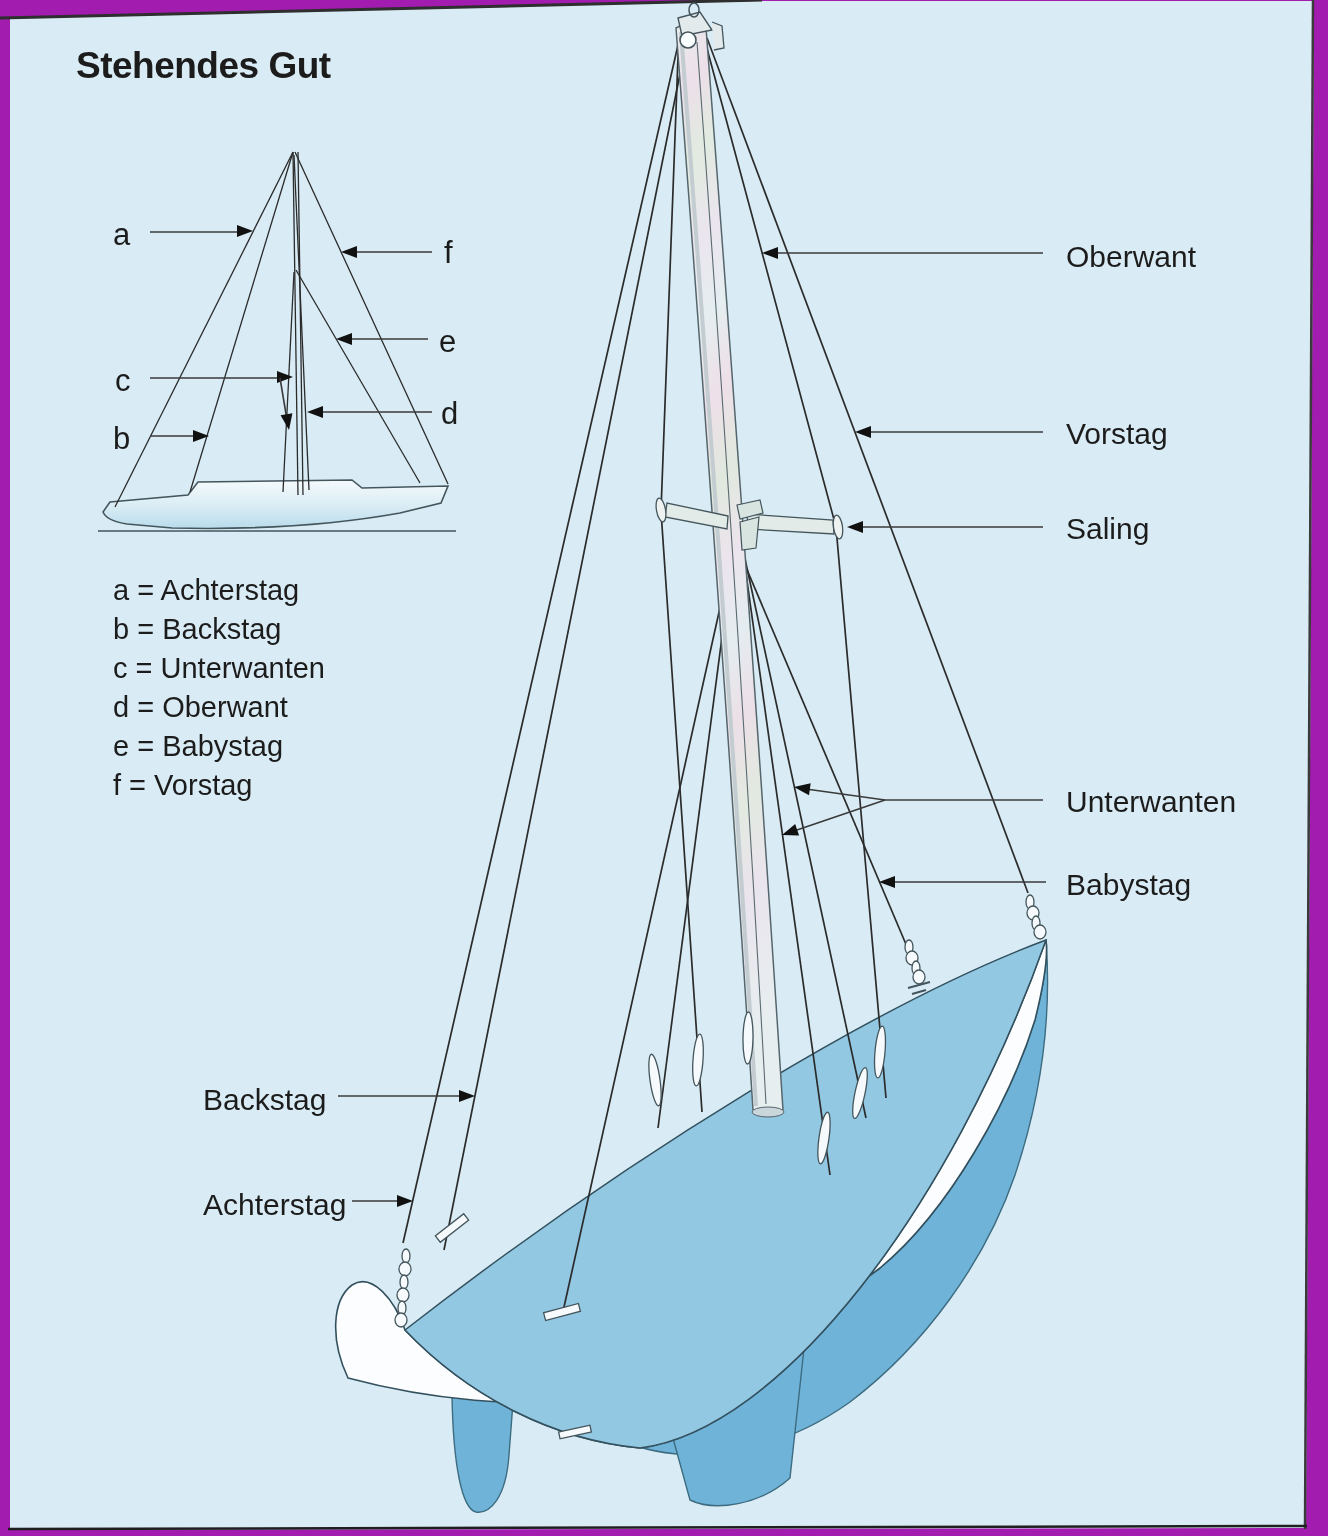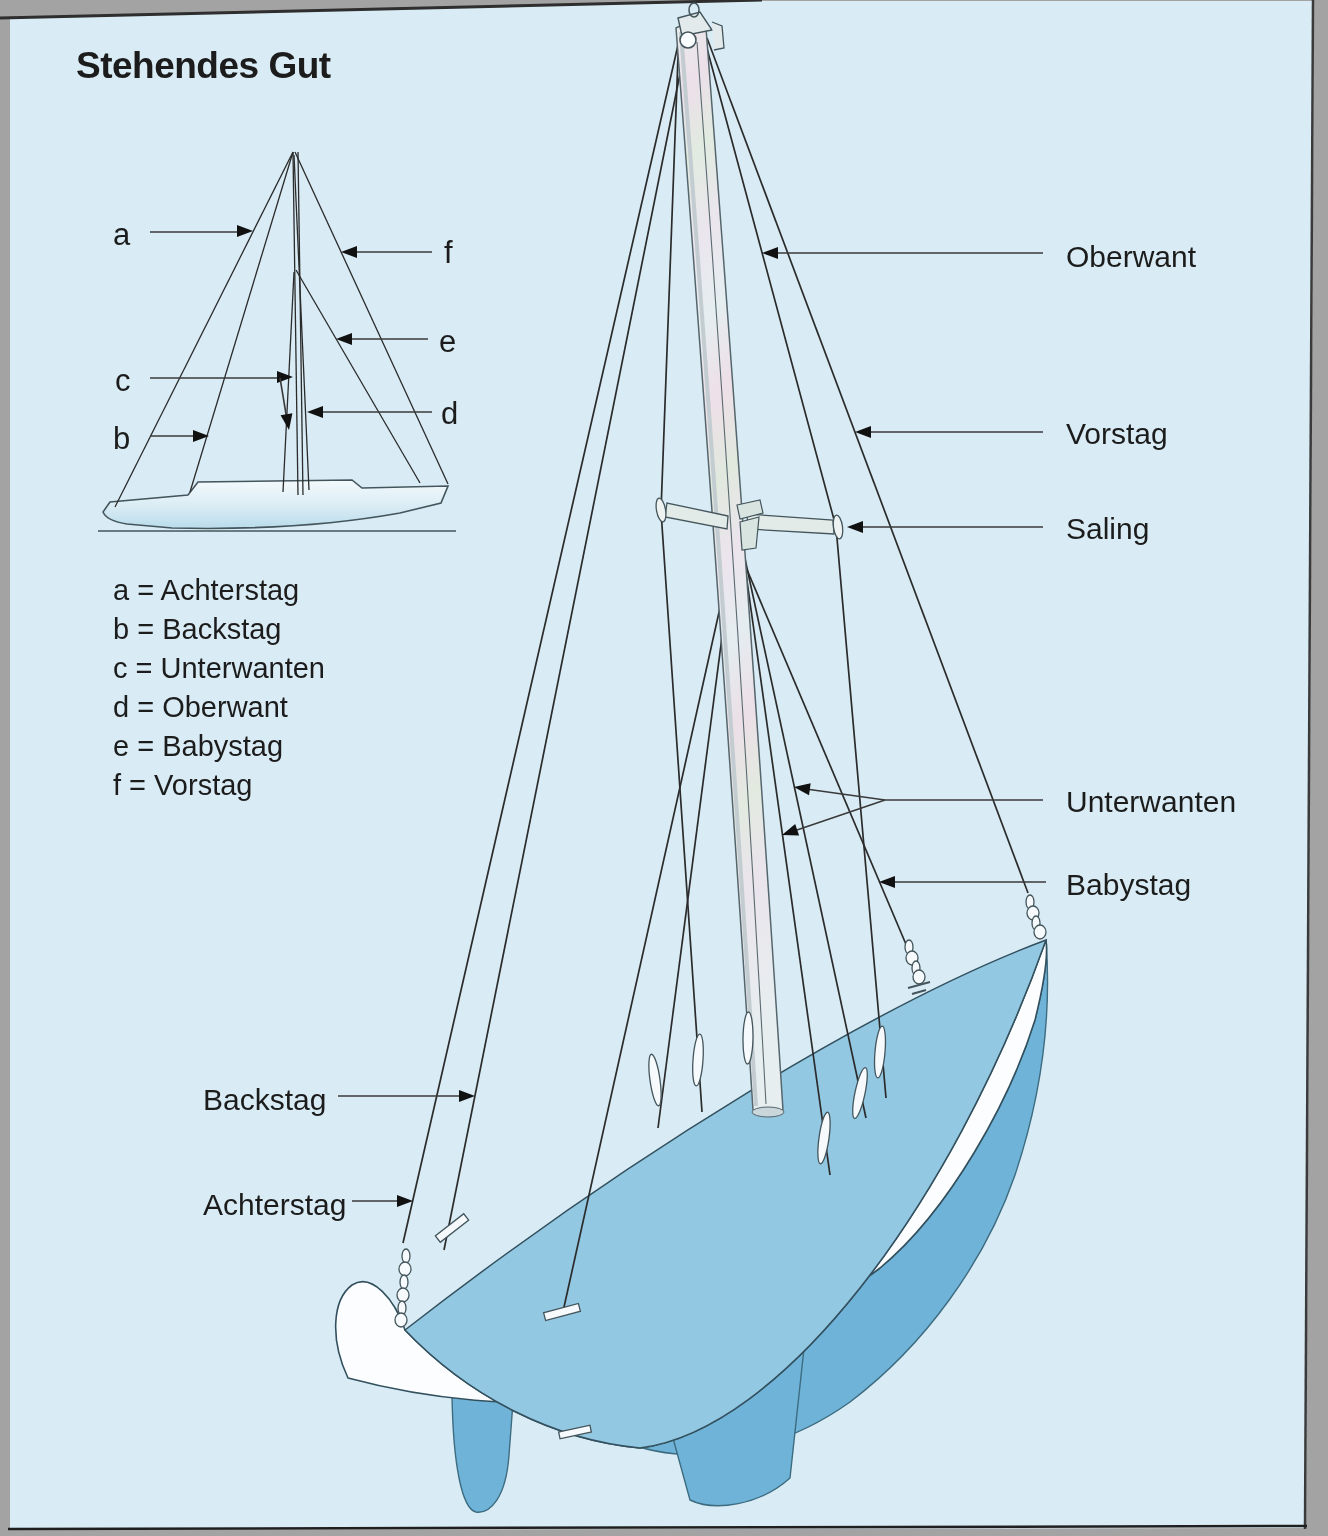--- a/index.html
+++ b/index.html
@@ -1,16 +1,16 @@
 <!DOCTYPE html>
 <html><head>
 <meta charset="utf-8">
 <style>
   html,body{margin:0;padding:0;background:#ffffff;}
-  #stage{position:relative;width:1328px;height:1536px;background:#a3a3a3;overflow:hidden;
+  #stage{position:relative;width:1328px;height:1536px;background:#a21caf;overflow:hidden;
          font-family:"Liberation Sans", sans-serif;}
   svg{position:absolute;left:0;top:0;}
   text{fill:#1c1c1c;}
   .title-text{font-size:37px;font-weight:bold;letter-spacing:-0.5px;}
   .label-text{font-size:30px;}
   .legend-text{font-size:29px;}
   .letter-text{font-size:31px;}
   .leader{stroke:#3a3a3a;stroke-width:1.6;fill:none;}
   .rig{stroke:#2b2b2b;stroke-width:1.7;fill:none;}
   .rig-thin{stroke:#2b2b2b;stroke-width:1.3;fill:none;}

